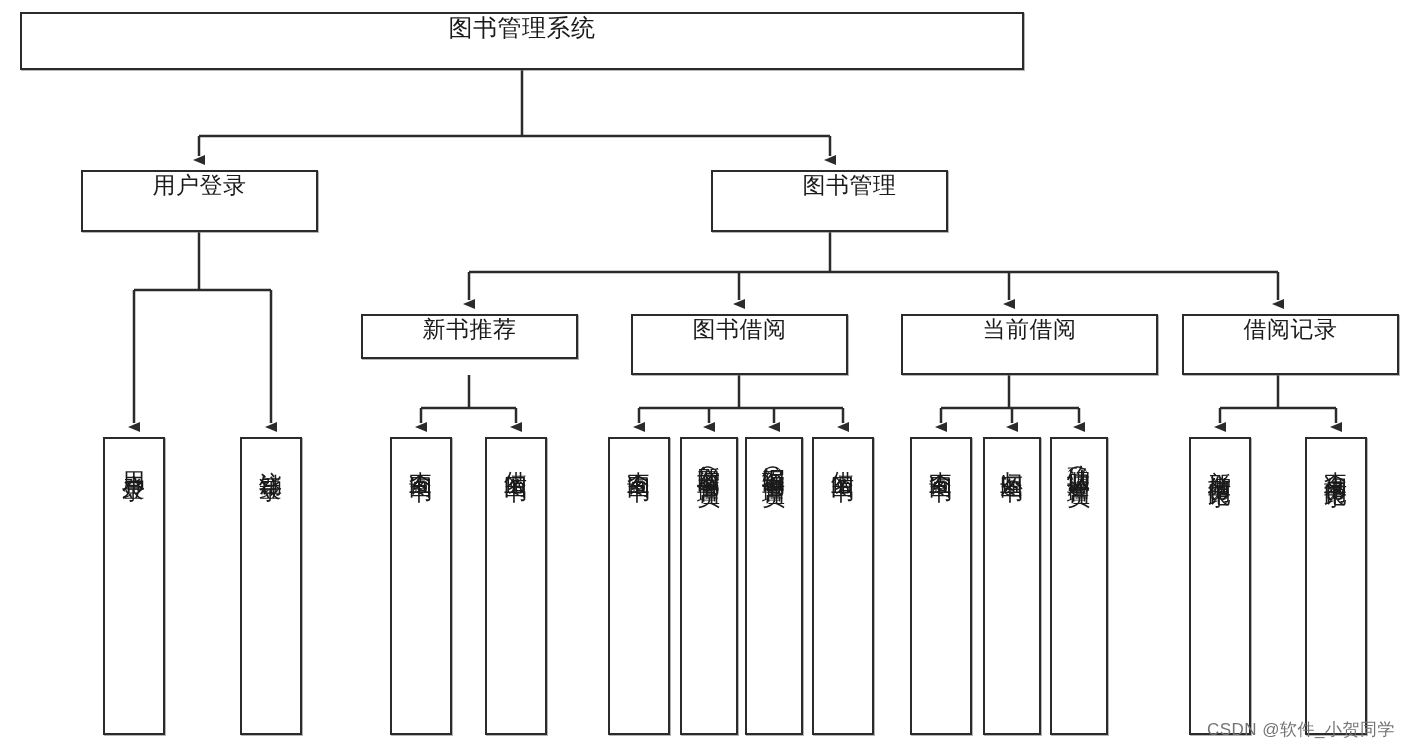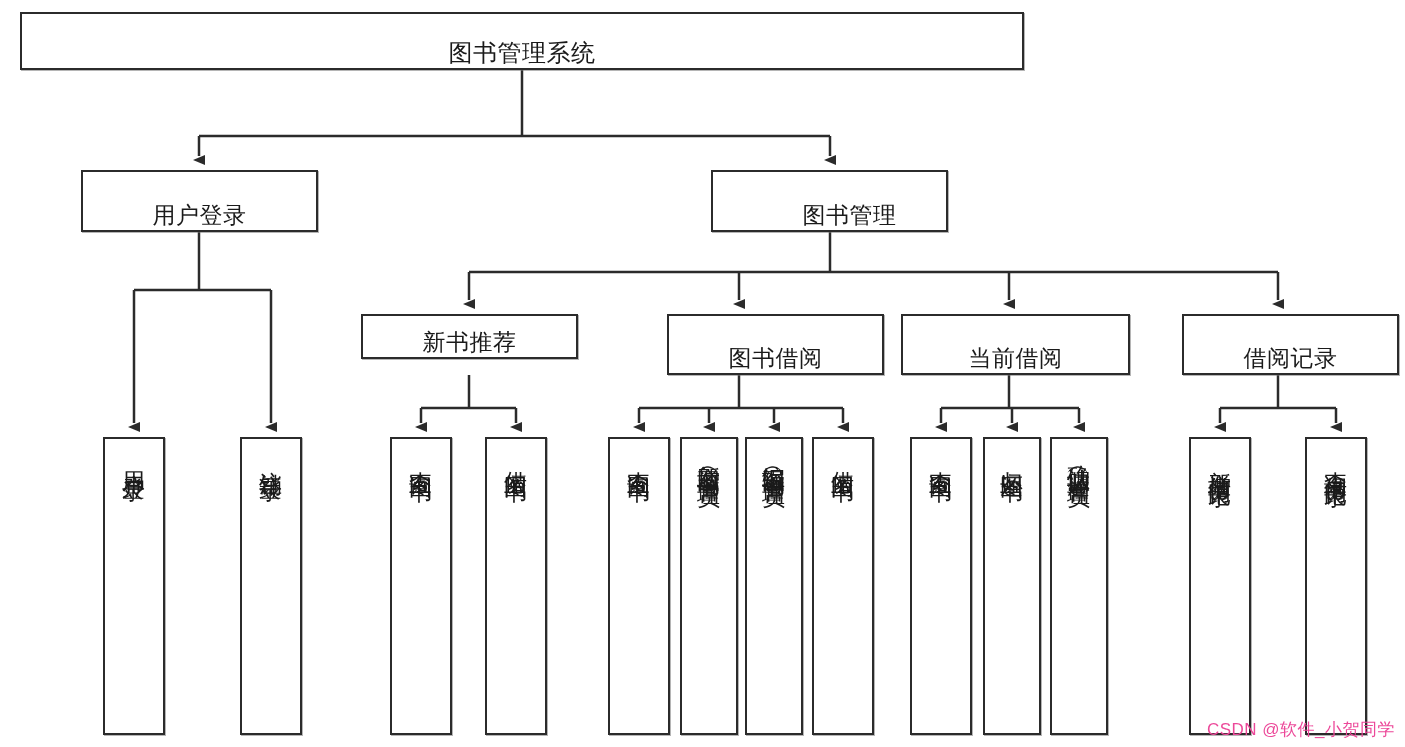--- a/index.html
+++ b/index.html
@@ -24,21 +24,21 @@
     width: 1405px;
     height: 747px;
     pointer-events: none;
   }
   .node {
     position: absolute;
     box-sizing: border-box;
     border: 2px solid #2b2b2b;
     background: #ffffff;
     display: flex;
-    align-items: flex-end;
+    align-items: flex-start;
     justify-content: center;
     color: #1a1a1a;
     box-shadow: 1px 1px 0 rgba(120,120,120,0.55);
   }
   .node.h {
     font-size: 23px;
     line-height: 1.2;
     letter-spacing: 0.5px;
     white-space: nowrap;
   }
@@ -57,21 +57,21 @@
     letter-spacing: 3px;
     line-height: 1.05;
     white-space: nowrap;
     display: block;
   }
   #watermark {
     position: absolute;
     right: 10px;
     bottom: 6px;
     font-size: 17px;
-    color: #ec4899;
+    color: #737373;
     white-space: nowrap;
     letter-spacing: 0.5px;
   }
 </style>
 </head>
 <body>
 
 <div id="diagram-root">
 
   <svg id="edges-svg" viewBox="0 0 1405 747">
@@ -131,24 +131,24 @@
   <div class="node h" style="left:81px; top:170px; width:237px; height:62px;">
     <span>用户登录</span>
   </div>
   <div class="node h" style="left:711px; top:170px; width:237px; height:62px;padding-left:40px;">
     <span>图书管理</span>
   </div>
 
   <div class="node h" style="left:361px; top:314px; width:217px; height:45px;">
     <span>新书推荐</span>
   </div>
-  <div class="node h" style="left:631px; top:314px; width:217px; height:61px;margin-left:36px;">
+  <div class="node h" style="left:631px; top:314px; width:217px; height:61px;">
     <span>图书借阅</span>
   </div>
-  <div class="node h" style="left:901px; top:314px; width:229px; height:61px;">
+  <div class="node h" style="left:901px; top:314px; width:257px; height:61px;">
     <span>当前借阅</span>
   </div>
   <div class="node h" style="left:1170px; top:314px; width:217px; height:61px;margin-left:12px;">
     <span>借阅记录</span>
   </div>
 
   <div class="node v" style="left:103px; top:437px; width:62px; height:298px;">
     <span class="vtext">用户登录</span>
   </div>
   <div class="node v" style="left:240px; top:437px; width:62px; height:298px;">

